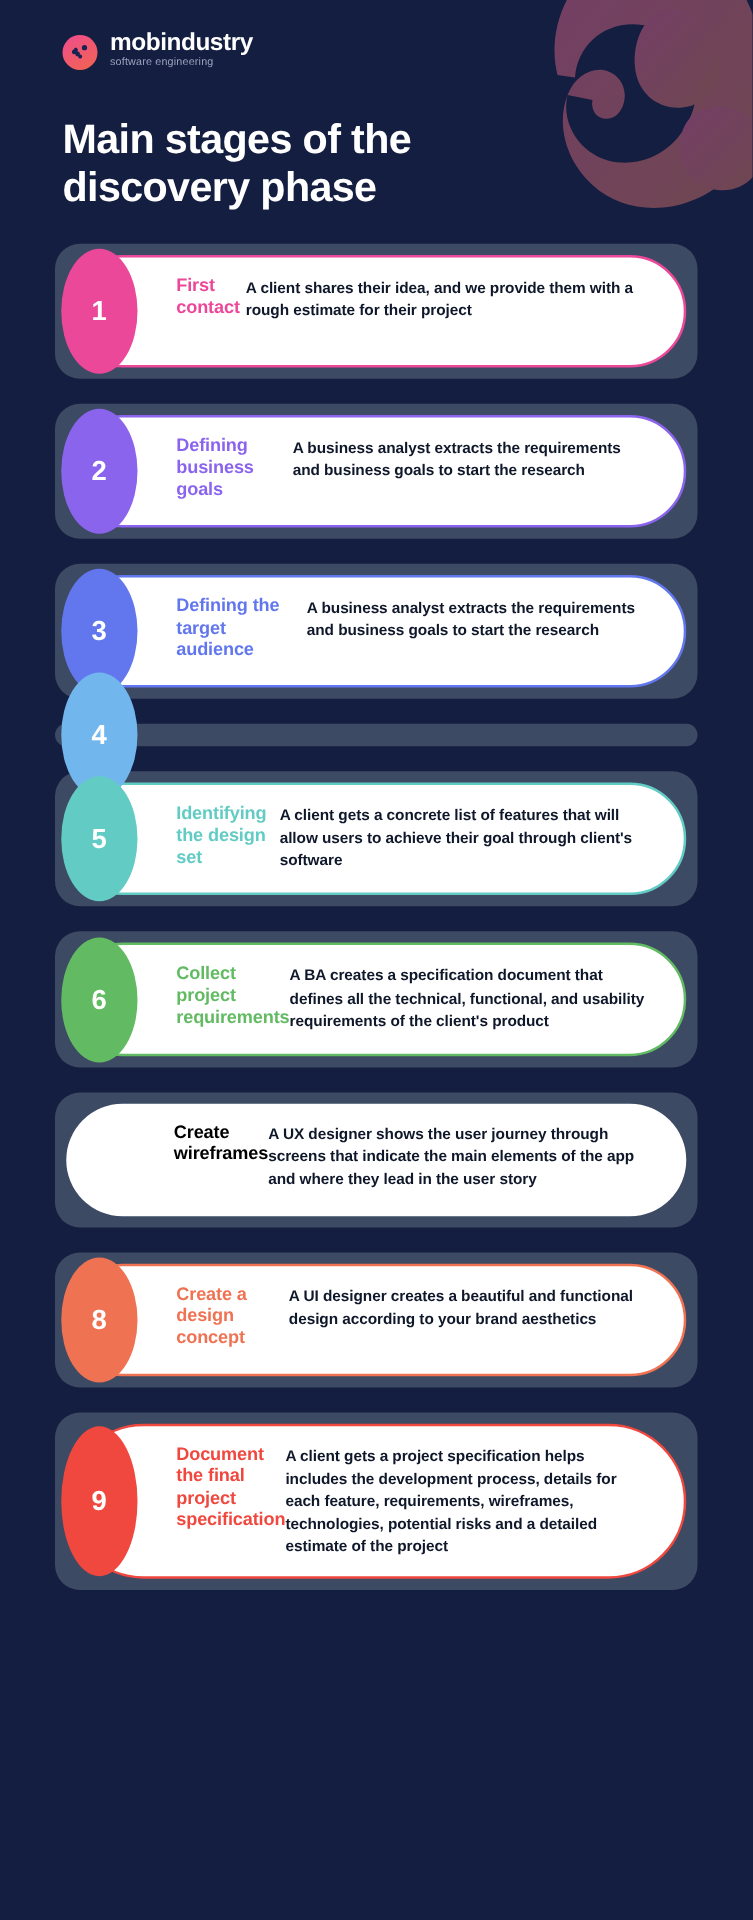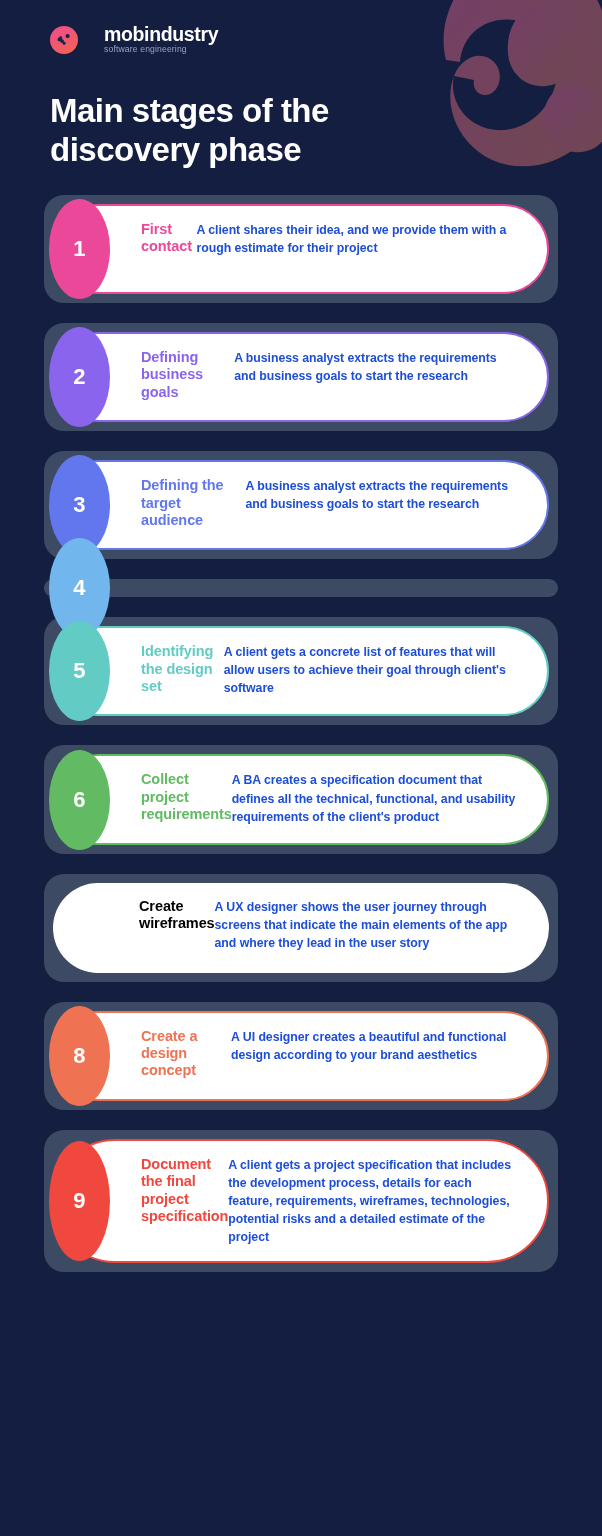--- a/index.html
+++ b/index.html
@@ -31,22 +31,22 @@
 
   
   .header {
     position: relative;
     z-index: 2;
     padding: 24px 0 0 50px;
   }
 
   .logo-row {
     display: flex;
-    align-items: center;
-    gap: 26px;
+    align-items: flex-end;
+    gap: 10px;
   }
 
   .logo-mark {
     width: 28px;
     height: 28px;
     flex: 0 0 28px;
     border-radius: 50%;
     background: linear-gradient(150deg, #ef4d8f 0%, #f2644e 100%);
     display: flex;
     align-items: center;
@@ -148,21 +148,21 @@
   .step-heading {
     color: var(--accent);
     font-size: 14.5px;
     font-weight: 700;
     line-height: 1.2;
     letter-spacing: -0.1px;
     margin-bottom: 4px;
   }
 
   .step-desc {
-    color: #1d4ed8;
+    color: #0f172a;
     font-size: 12.3px;
     font-weight: 600;
     line-height: 1.47;
     letter-spacing: -0.05px;
   }
 </style>
 </head>
 <body>
 
 <svg class="bg-blob" viewBox="0 0 210 215" aria-hidden="true">
@@ -277,16 +277,16 @@
         <h2 class="step-heading">Create a design concept</h2>
         <p class="step-desc">A UI designer creates a beautiful and functional design according to your brand aesthetics</p>
       </article>
     </section>
     <section class="step tall" style="--accent: #f0483f;">
       <div class="step-badge">
         <span class="step-number">9</span>
       </div>
       <article class="step-card">
         <h2 class="step-heading">Document the final project specification</h2>
-        <p class="step-desc">A client gets a project specification that includes the development process, details for each feature, requirements, wireframes, technologies, potential risks and a detailed estimate of the project</p>
+        <p class="step-desc">A client gets a project specification helps includes the development process, details for each feature, requirements, wireframes, technologies, potential risks and a detailed estimate of the project</p>
       </article>
     </section>
   </main>
 
 </body></html>

